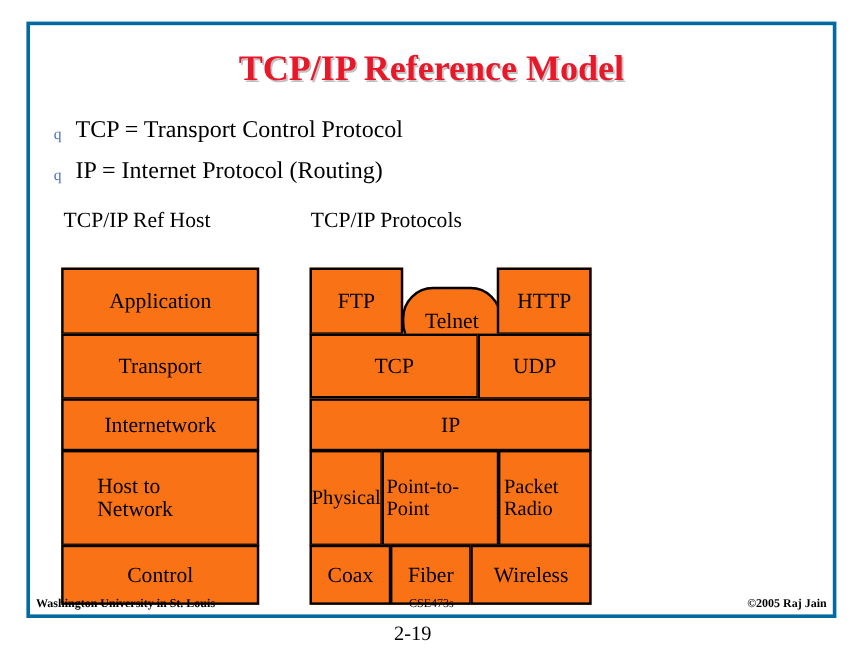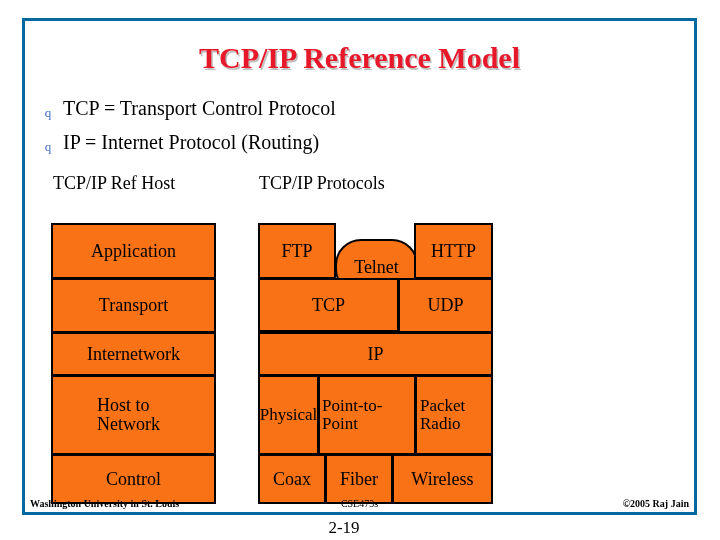--- a/index.html
+++ b/index.html
@@ -176,21 +176,21 @@
     </div>
 
     <div class="dbox" style="left:26px; top:77px;  width:165px; height:55px;">
       <span>Transport</span>
     </div>
 
     <div class="dbox" style="left:26px; top:131px; width:165px; height:44px;">
       <span>Internetwork</span>
     </div>
 
-    <div class="dbox" style="left:26px; top:174px; width:165px; height:80px; padding:0 44px;">
+    <div class="dbox" style="left:26px; top:174px; width:165px; height:80px; padding:0 28px;">
       <span>Host to Network</span>
     </div>
 
     <div class="dbox" style="left:26px; top:253px; width:165px; height:50px;">
       <span>Control</span>
     </div>
 
     <div class="dbox" style="left:233px; top:22px; width:78px; height:56px;">
       <span>FTP</span>
     </div>

